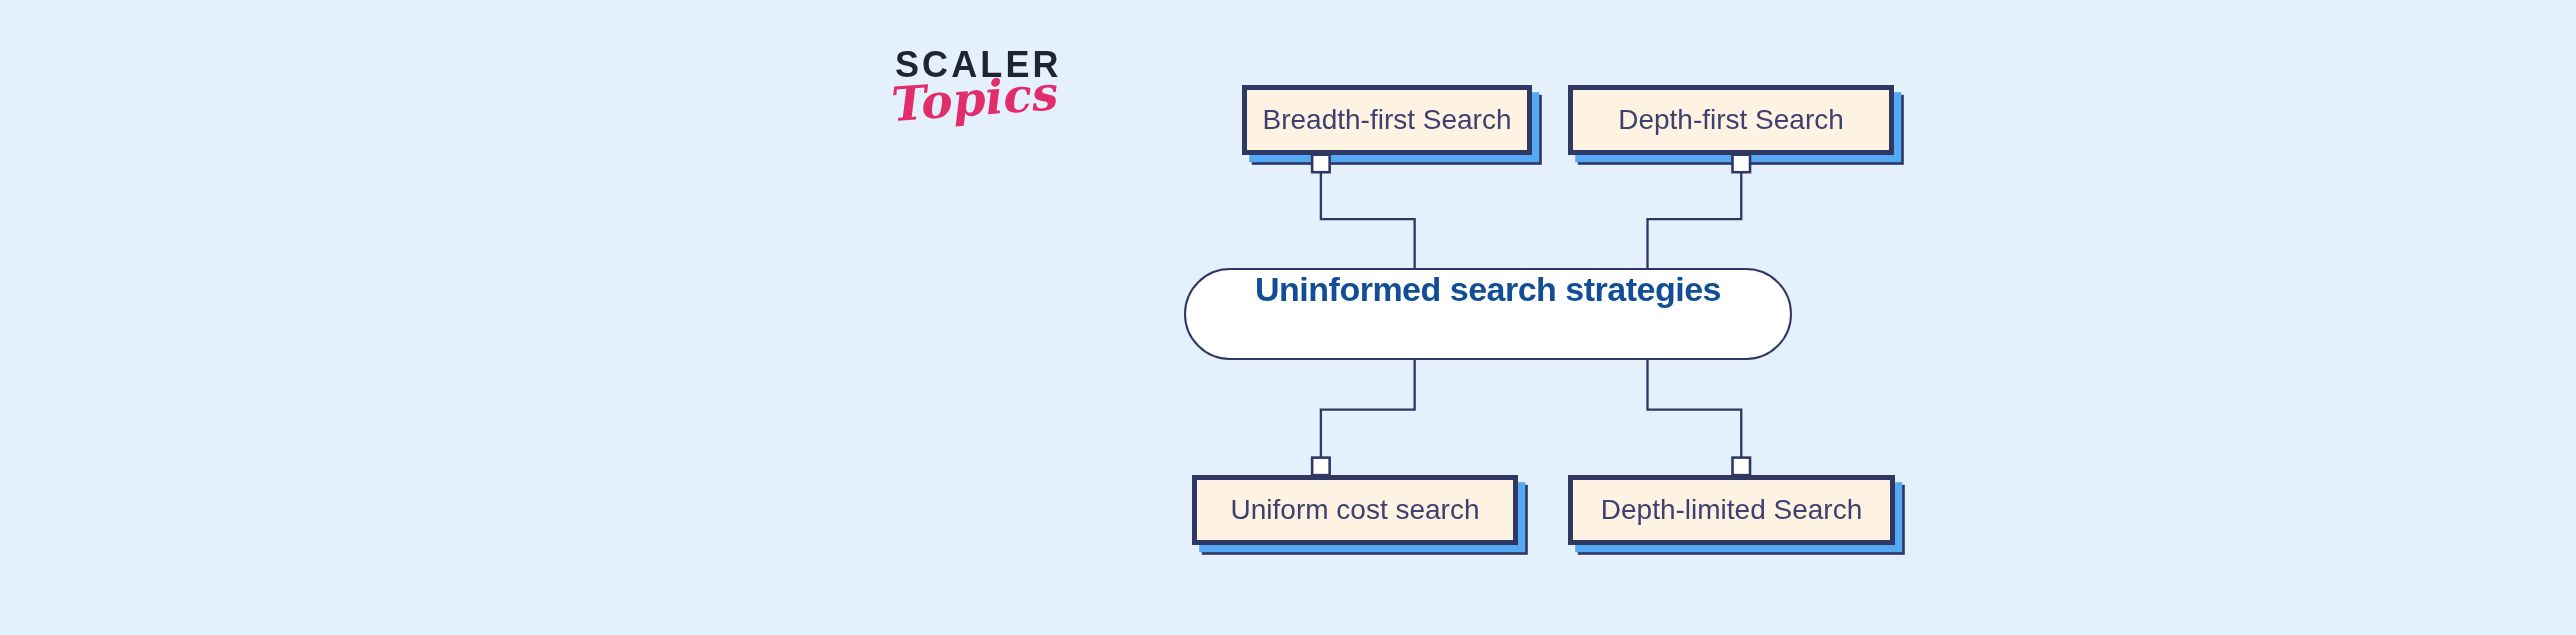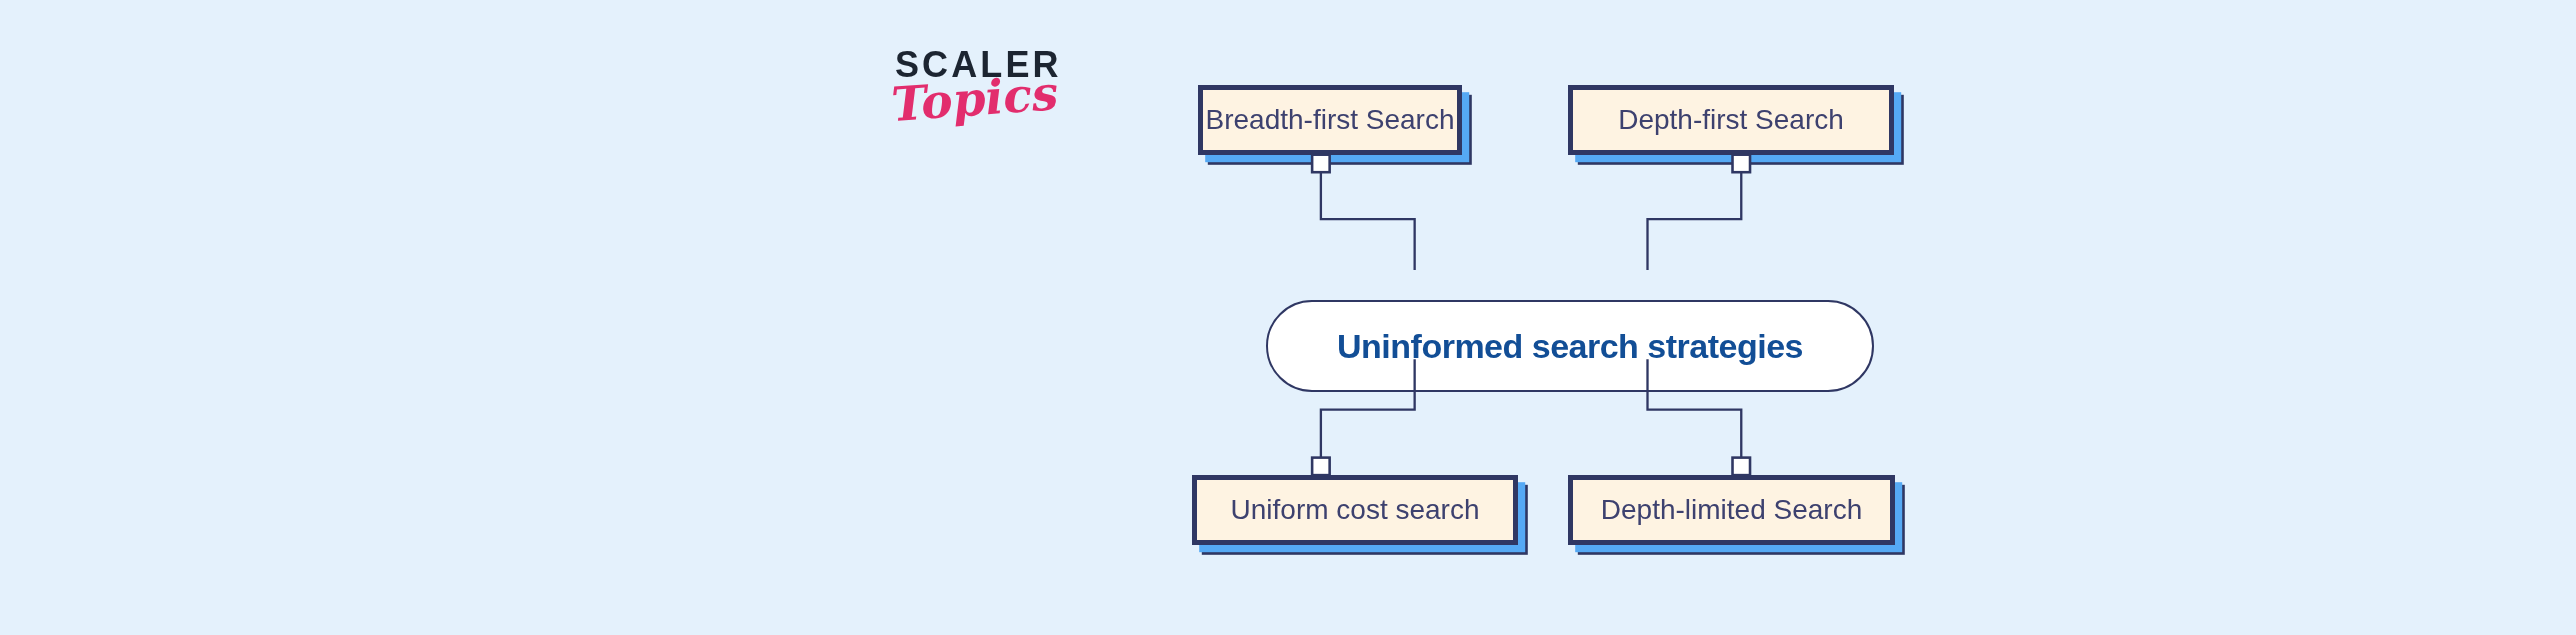--- a/index.html
+++ b/index.html
@@ -72,41 +72,39 @@
     display: flex;
     align-items: center;
     justify-content: center;
     z-index: 2;
   }
   .box-label {
     font-size: 28px;
     color: var(--box-text, #3D416F);
     white-space: nowrap;
   }
-  .box-tl { left: 1198px; top: 85px;  width: 264px; height: 70px; }
+  .box-tl { left: 1242px; top: 85px;  width: 290px; height: 70px; }
   .box-tr { left: 1568px; top: 85px;  width: 326px; height: 70px; }
   .box-bl { left: 1192px; top: 475px;  width: 326px; height: 70px; }
   .box-br { left: 1568px; top: 475px;  width: 327px; height: 70px; }
 
   
   .center-node {
     position: absolute;
     box-sizing: border-box;
-    left: 1266px;
+    left: 1184px;
     top: 268px;
     width: 608px;
     height: 92px;
     background: var(--node-fill, #FFFFFF);
     border: 2.6px solid var(--outline, #2F3763);
     border-radius: 49px;
     display: flex;
-    align-items: center;
     justify-content: center;
     z-index: 2;
-    margin-top: 32px;
   }
   .center-label {
     font-size: 34px;
     font-weight: bold;
     color: var(--node-text, #124E96);
     white-space: nowrap;
     letter-spacing: -0.5px;
   }
 </style>
 </head>

